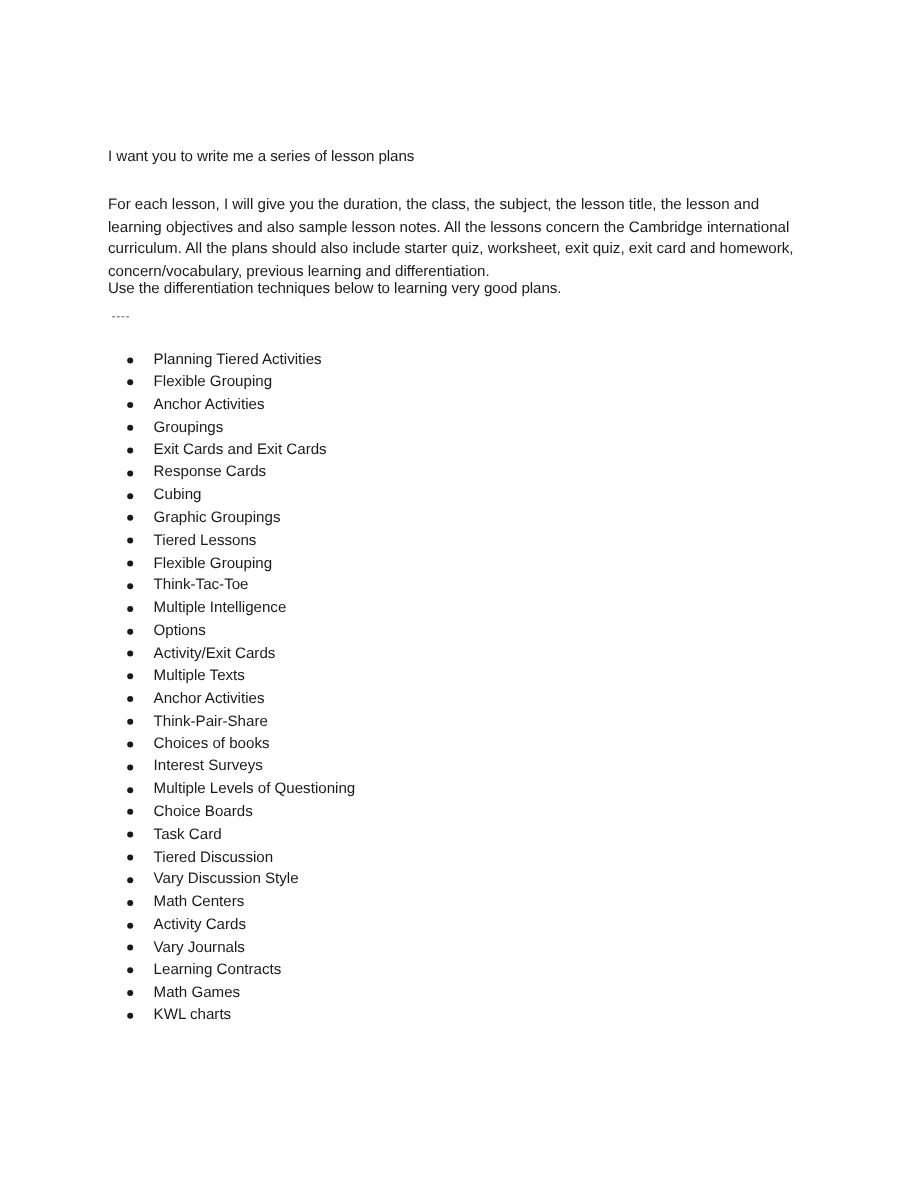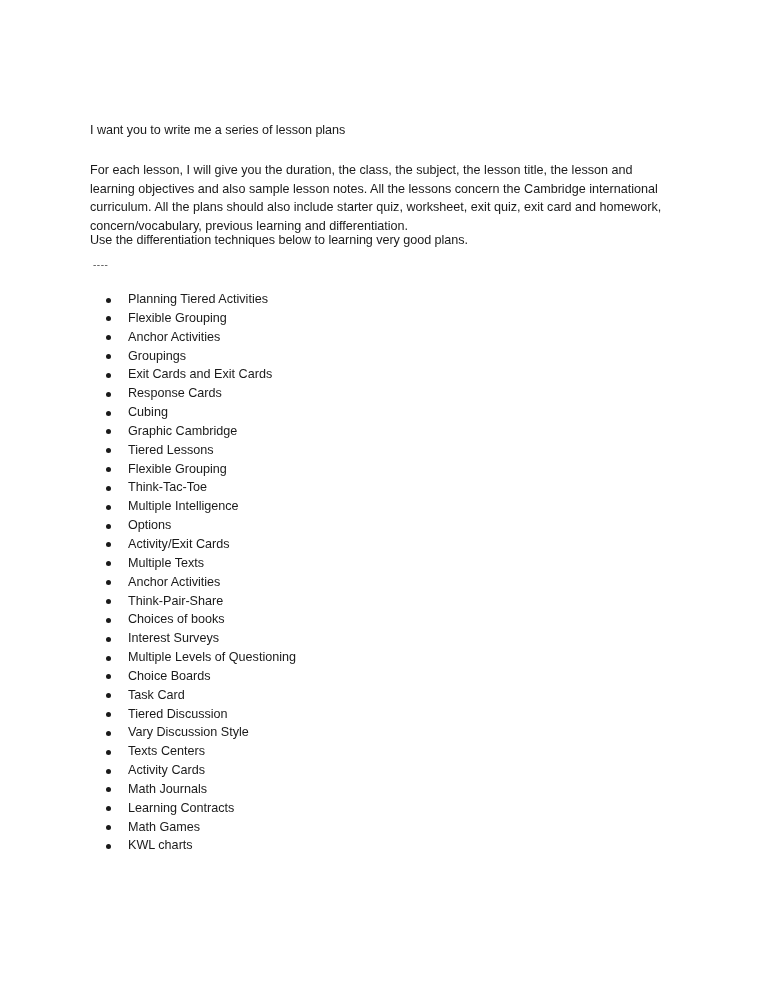--- a/index.html
+++ b/index.html
@@ -41,37 +41,37 @@
   <div class="dash">----</div>
 
   <ul class="list">
     <li><span class="bullet"></span><span>Planning Tiered Activities</span></li>
     <li><span class="bullet"></span><span>Flexible Grouping</span></li>
     <li><span class="bullet"></span><span>Anchor Activities</span></li>
     <li><span class="bullet"></span><span>Groupings</span></li>
     <li><span class="bullet"></span><span>Exit Cards and Exit Cards</span></li>
     <li><span class="bullet"></span><span>Response Cards</span></li>
     <li><span class="bullet"></span><span>Cubing</span></li>
-    <li><span class="bullet"></span><span>Graphic Cambridge</span></li>
+    <li><span class="bullet"></span><span>Graphic Groupings</span></li>
     <li><span class="bullet"></span><span>Tiered Lessons</span></li>
     <li><span class="bullet"></span><span>Flexible Grouping</span></li>
     <li><span class="bullet"></span><span>Think-Tac-Toe</span></li>
     <li><span class="bullet"></span><span>Multiple Intelligence</span></li>
     <li><span class="bullet"></span><span>Options</span></li>
     <li><span class="bullet"></span><span>Activity/Exit Cards</span></li>
     <li><span class="bullet"></span><span>Multiple Texts</span></li>
     <li><span class="bullet"></span><span>Anchor Activities</span></li>
     <li><span class="bullet"></span><span>Think-Pair-Share</span></li>
     <li><span class="bullet"></span><span>Choices of books</span></li>
     <li><span class="bullet"></span><span>Interest Surveys</span></li>
     <li><span class="bullet"></span><span>Multiple Levels of Questioning</span></li>
     <li><span class="bullet"></span><span>Choice Boards</span></li>
     <li><span class="bullet"></span><span>Task Card</span></li>
     <li><span class="bullet"></span><span>Tiered Discussion</span></li>
     <li><span class="bullet"></span><span>Vary Discussion Style</span></li>
-    <li><span class="bullet"></span><span>Texts Centers</span></li>
+    <li><span class="bullet"></span><span>Math Centers</span></li>
     <li><span class="bullet"></span><span>Activity Cards</span></li>
-    <li><span class="bullet"></span><span>Math Journals</span></li>
+    <li><span class="bullet"></span><span>Vary Journals</span></li>
     <li><span class="bullet"></span><span>Learning Contracts</span></li>
     <li><span class="bullet"></span><span>Math Games</span></li>
     <li><span class="bullet"></span><span>KWL charts</span></li>
   </ul>
 </div>
 
 </body></html>

